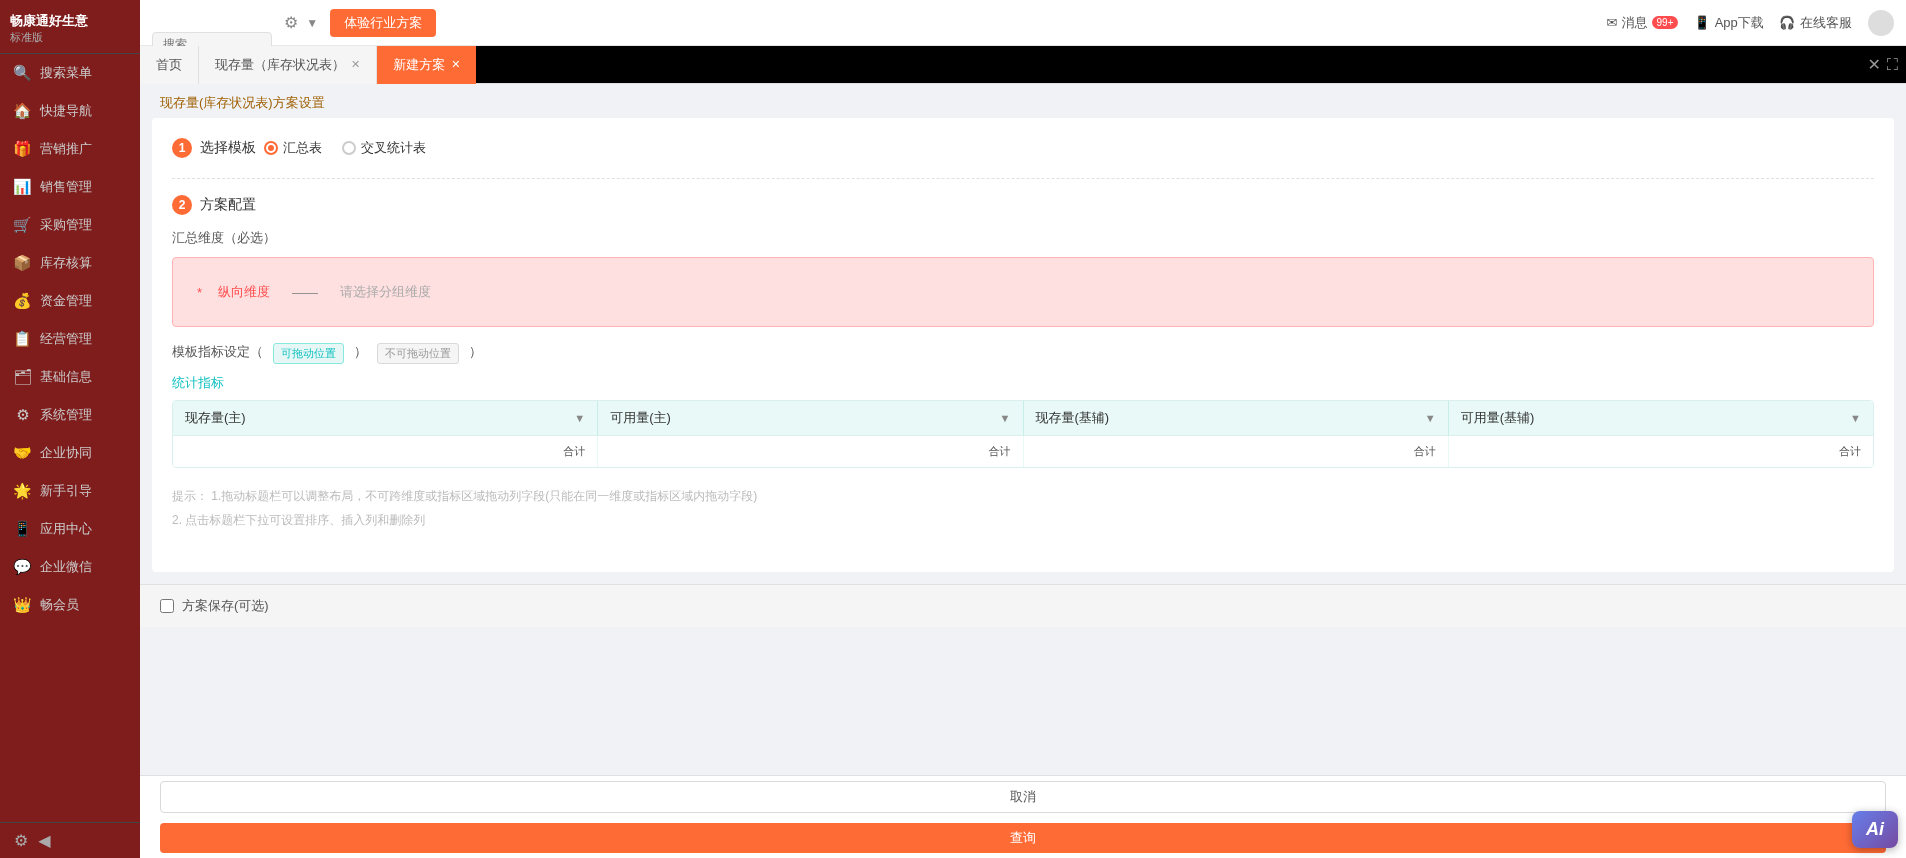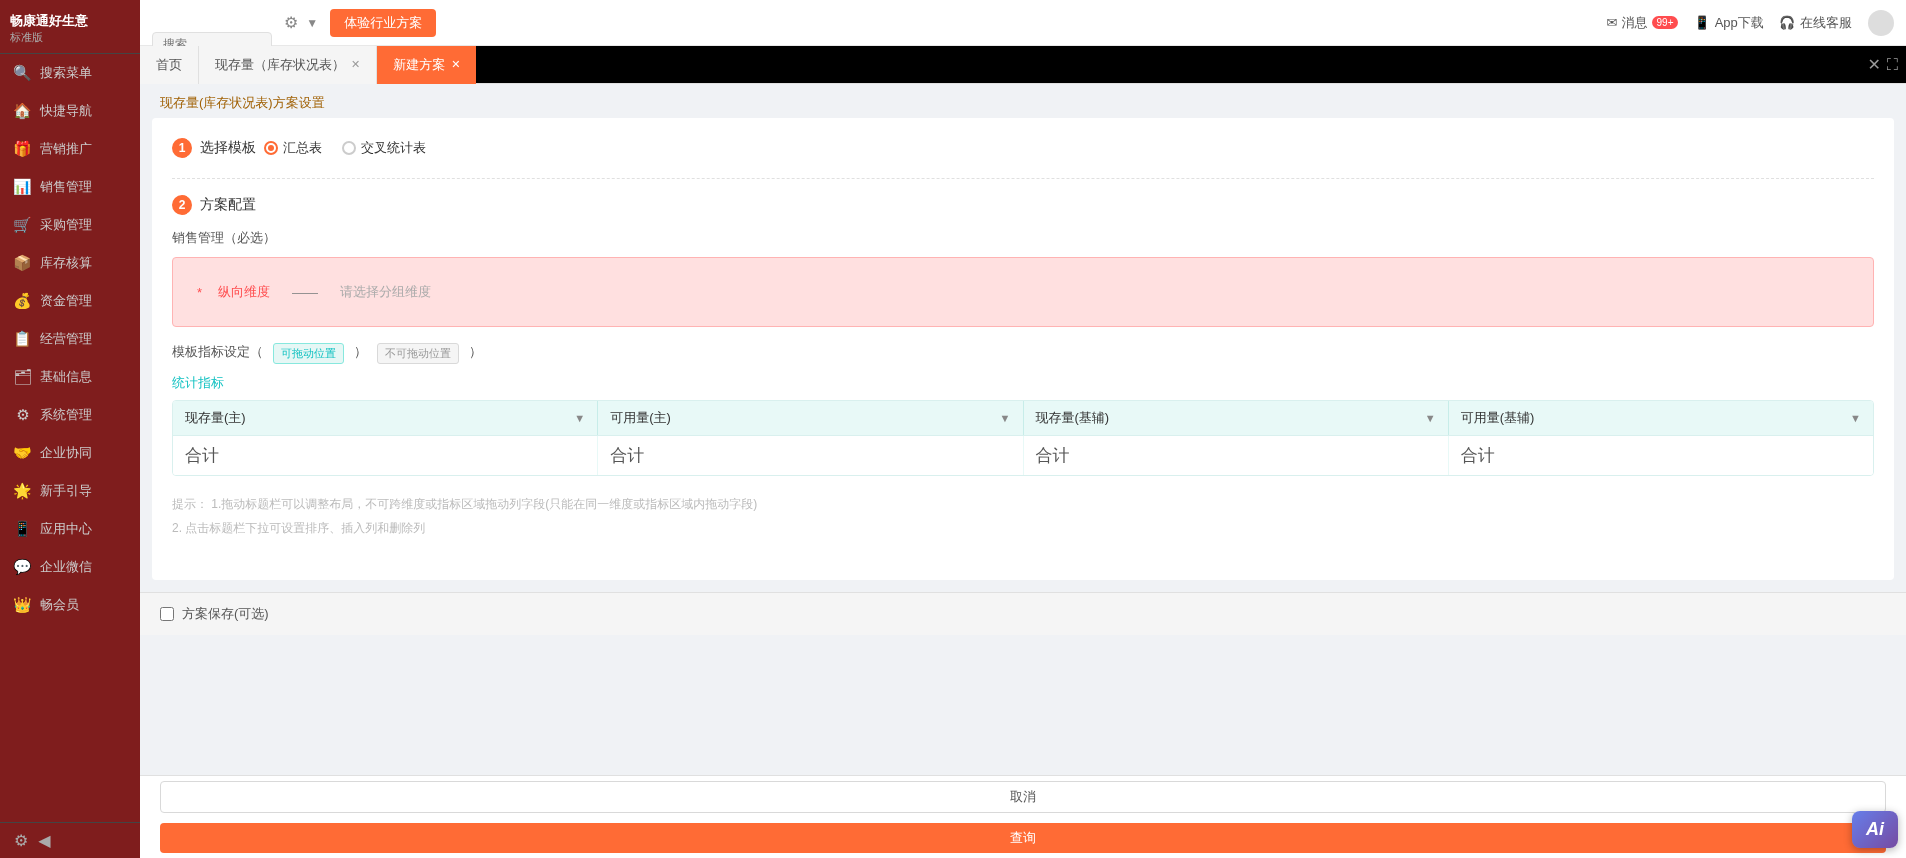--- a/index.html
+++ b/index.html
@@ -246,22 +246,22 @@
     .metrics-col:last-child { border-right: none; }
     .metrics-table-body {
       display: flex;
       background: #fff;
       border-top: 1px solid #d9f0ee;
     }
     .metrics-cell {
       flex: 1;
       border-right: 1px solid #e8f9f7;
       padding: 8px 12px;
-      text-align: left;
-      font-size: 17px;
+      text-align: right;
+      font-size: 11px;
       color: #555;
     }
     .metrics-cell:last-child { border-right: none; }
     .col-arrow { color: #888; font-size: 11px; cursor: pointer; }
 
     
     .tips-section { color: #bbb; font-size: 12px; line-height: 2; margin-top: 8px; }
     .tips-section span { display: block; }
 
     
@@ -469,21 +469,21 @@
 
       <hr class="section-divider">
 
       <div class="step-section">
         <div class="step-header">
           <div class="step-number">2</div>
           <span class="step-title">方案配置</span>
         </div>
 
         <div class="dimension-label">
-          <span>销售管理（必选）</span>
+          <span>汇总维度（必选）</span>
         </div>
 
         <div class="dimension-box">
           <span class="dimension-field-label">*</span>
           <span class="dimension-field-label">纵向维度</span>
           <span class="dimension-dash">——</span>
           <span class="dimension-placeholder">请选择分组维度</span>
         </div>
 
         <div class="metrics-header">

